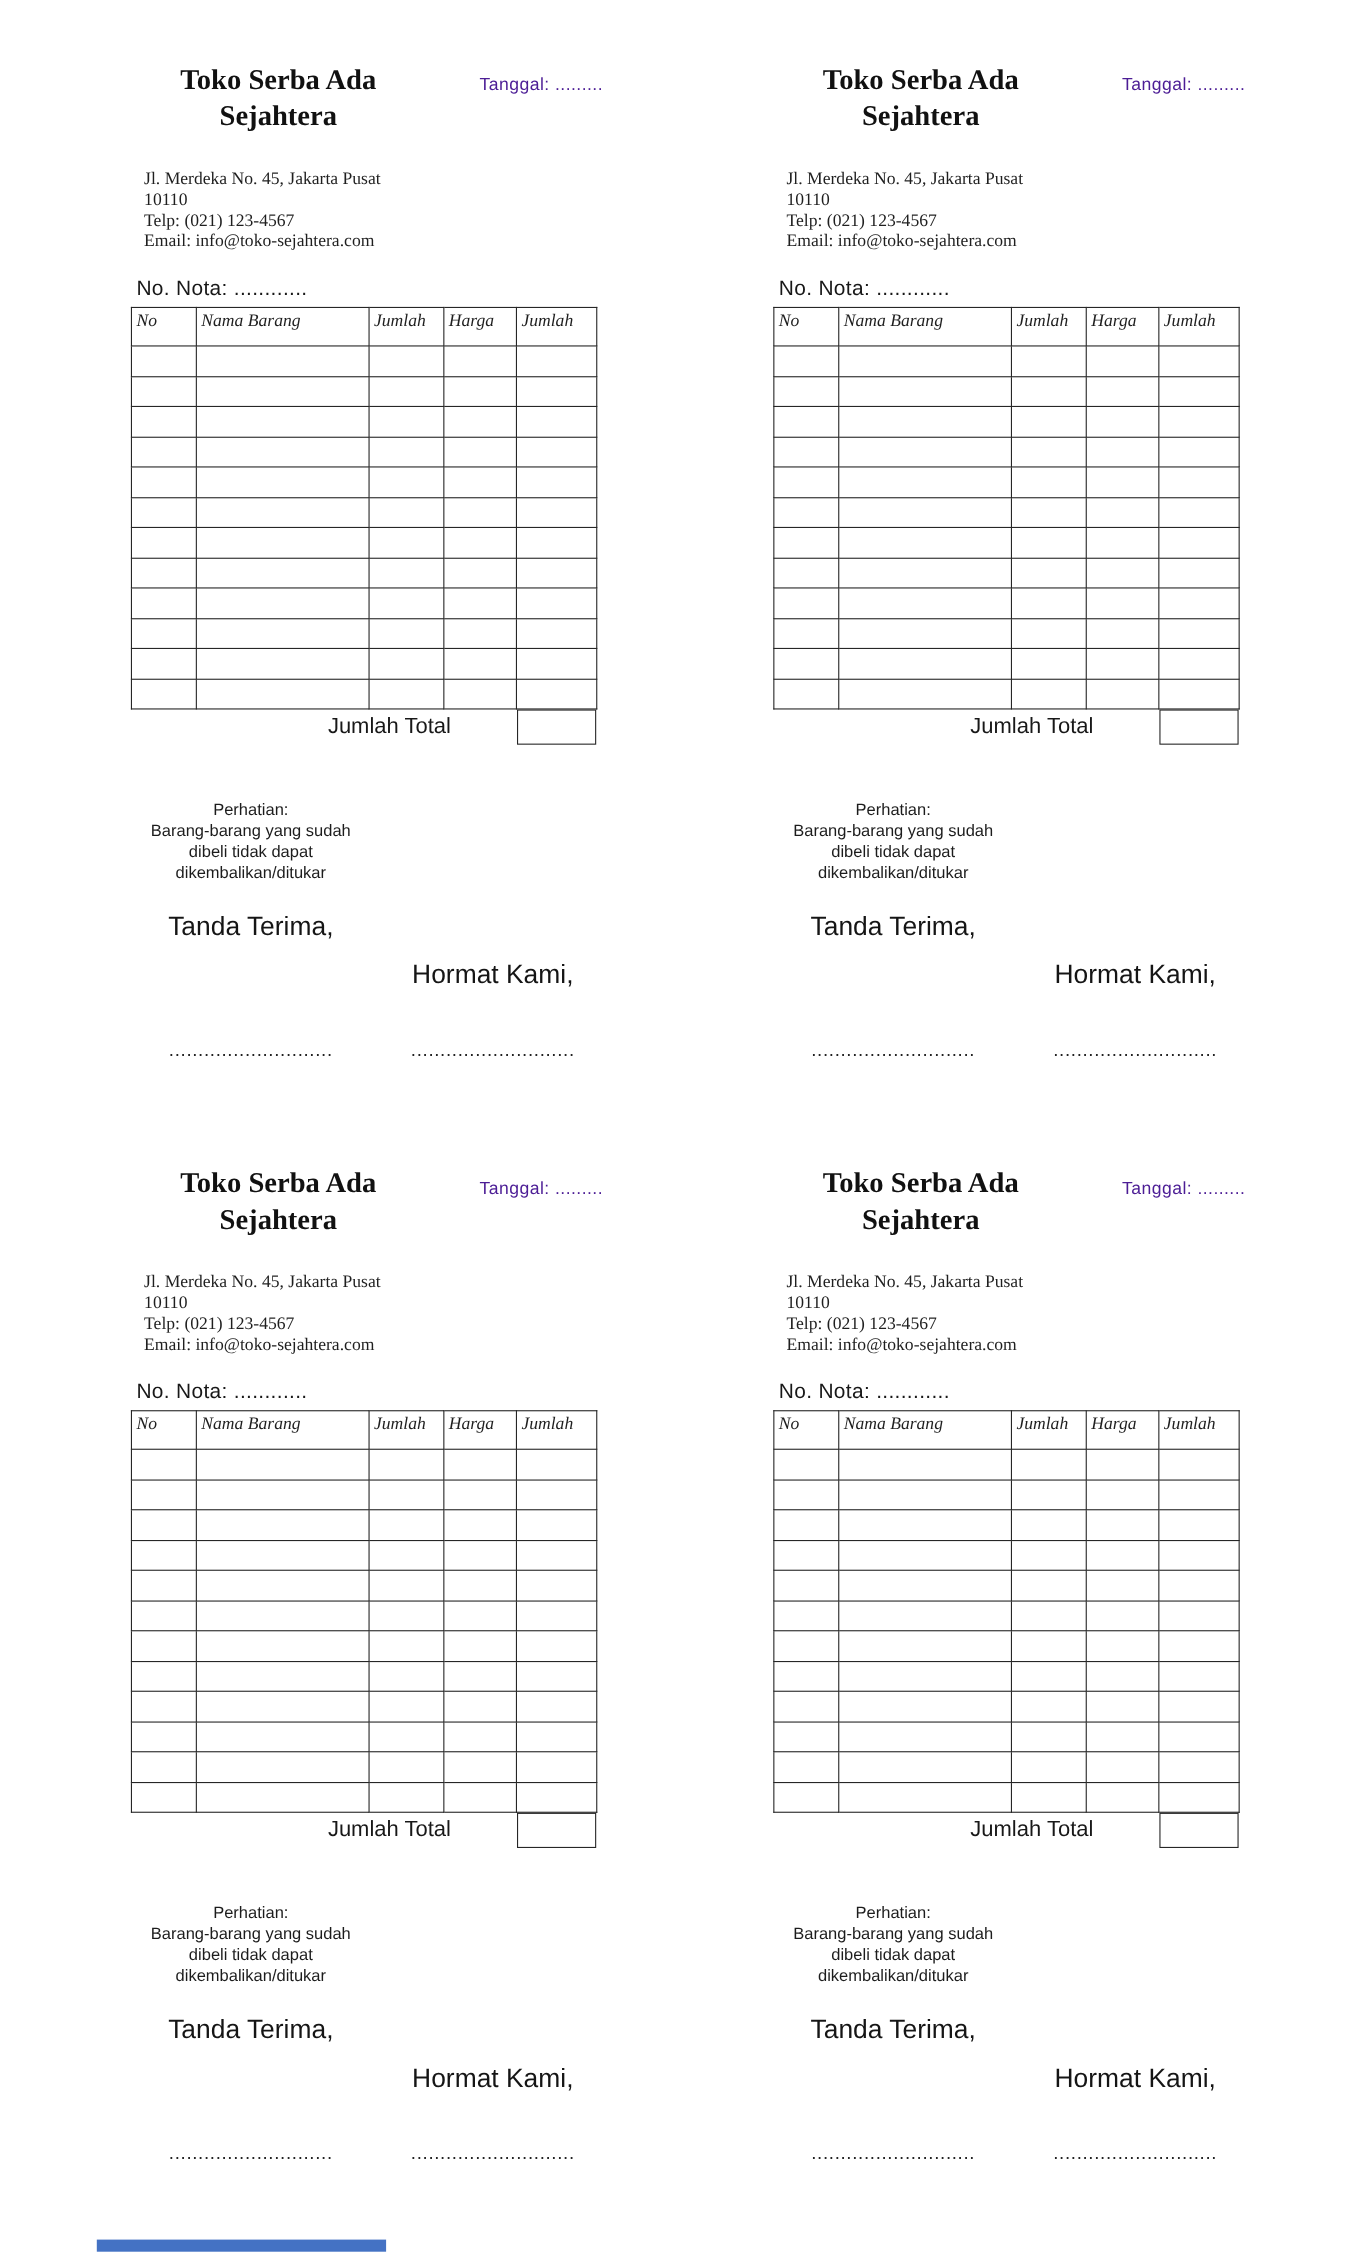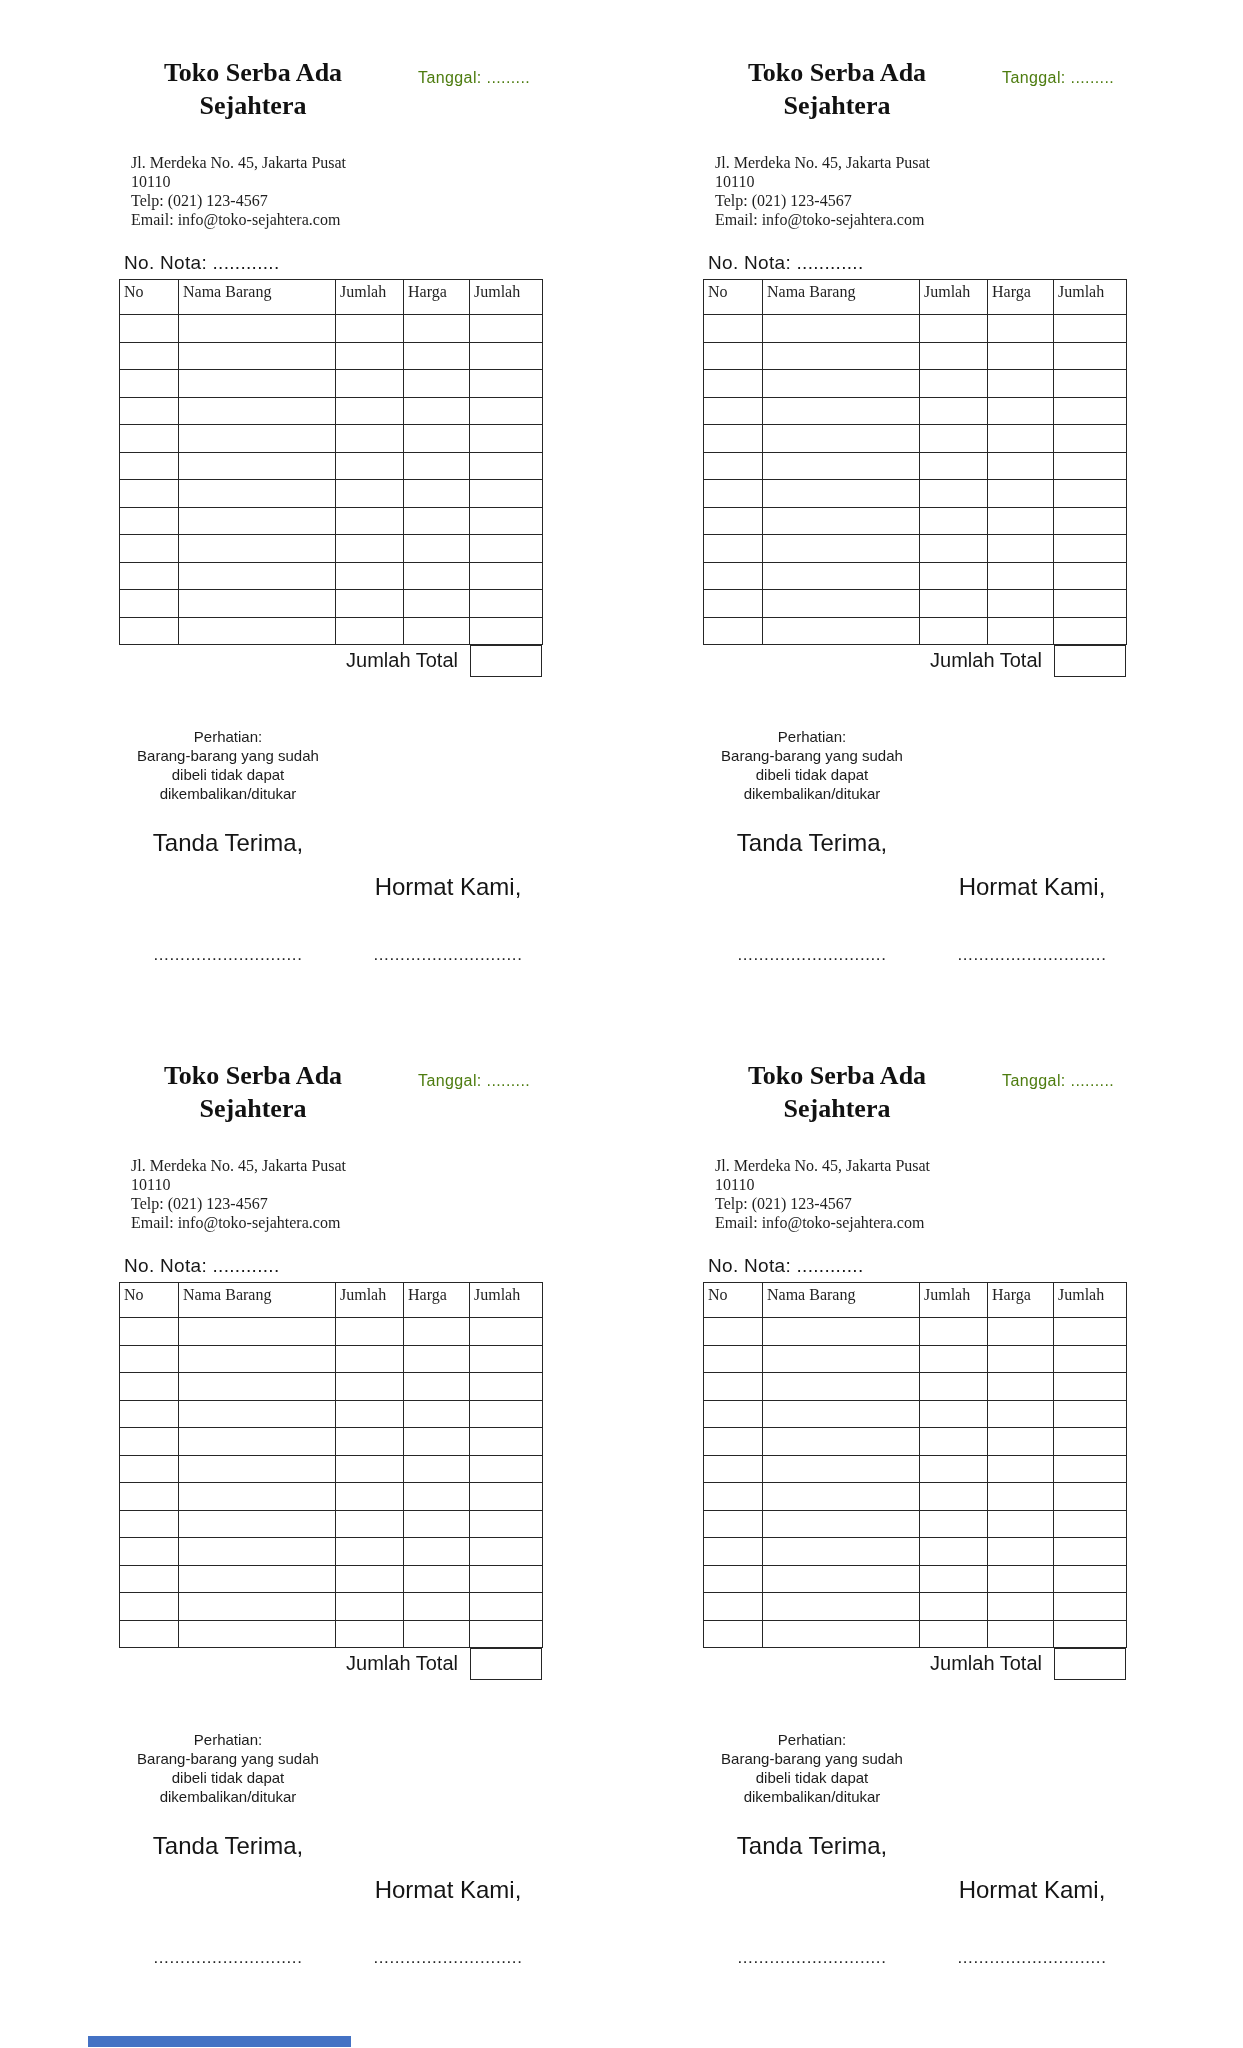--- a/index.html
+++ b/index.html
@@ -22,22 +22,22 @@
   .receipt{width:520px;}
 
   .r-header{display:flex;align-items:flex-start;}
   .r-title{
     width:330px;text-align:center;
     font-family:"Liberation Serif",serif;
     font-weight:bold;font-size:26px;line-height:33px;
     color:#111;
   }
   .r-date{
-    margin-left:0;padding-top:13px;
-    font-size:16px;letter-spacing:0.4px;color:#4d7c0f;
+    margin-left:18px;padding-top:13px;
+    font-size:16px;letter-spacing:0.4px;color:#4c1d95;
   }
 
   .r-address{
     margin-top:31px;margin-left:43px;
     font-family:"Liberation Serif",serif;
     font-size:16px;line-height:19px;color:#1f1f1f;
   }
 
   .r-nota{
     margin-top:23px;margin-left:36px;
@@ -51,28 +51,29 @@
   }
   table.r-table th,table.r-table td{
     border:1.5px solid #262626;
     overflow:hidden;
   }
   table.r-table th{
     font-family:"Liberation Serif",serif;
     font-weight:normal;font-size:16px;color:#1f1f1f;
     height:31px;vertical-align:top;
     padding:3px 4px 0 4px;
+    font-style:italic;
   }
   th.al{text-align:left;padding-left:9px;}
   th.ac{text-align:left;}
   table.r-table td{height:26.5px;padding:0;}
 
   .r-total{
     width:454px;margin-left:0;
-    display:flex;justify-content:flex-end;align-items:center;
+    display:flex;justify-content:flex-end;align-items:center;gap:48px;
   }
   .r-total-label{
     font-size:20px;color:#181818;margin-right:12px;
     padding-bottom:2px;
   }
   .r-total-box{
     width:70px;height:30px;
     border:1.5px solid #262626;
   }
 

